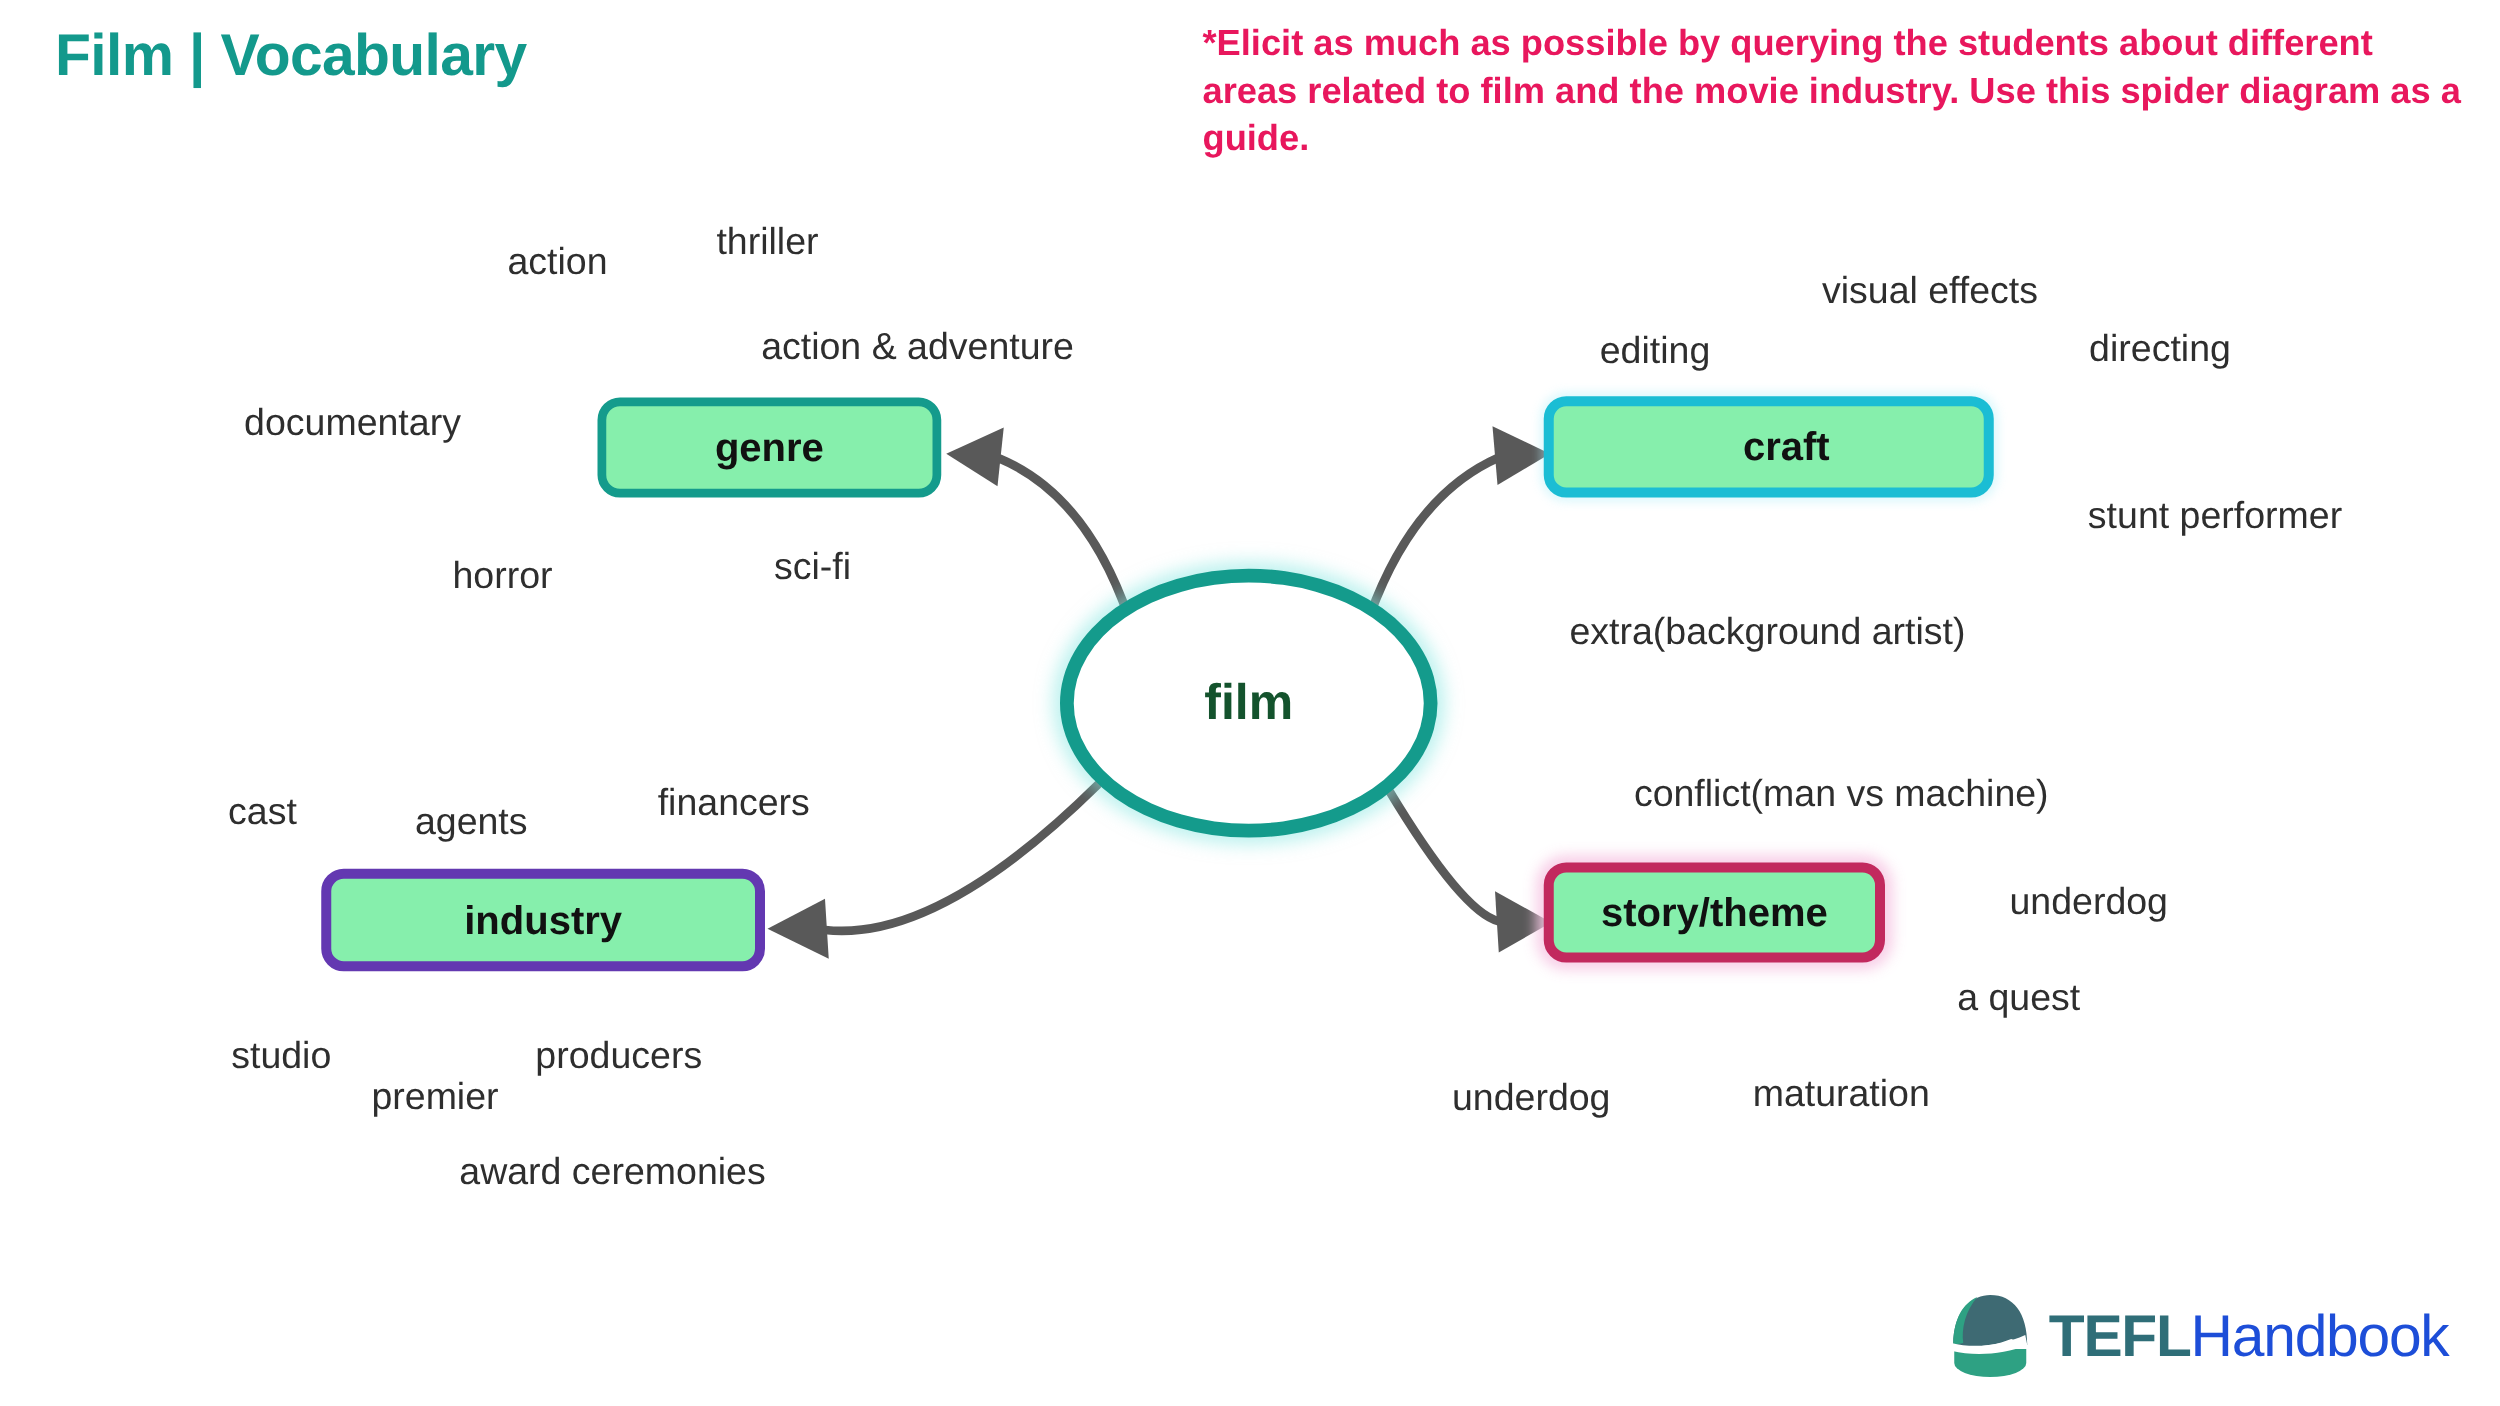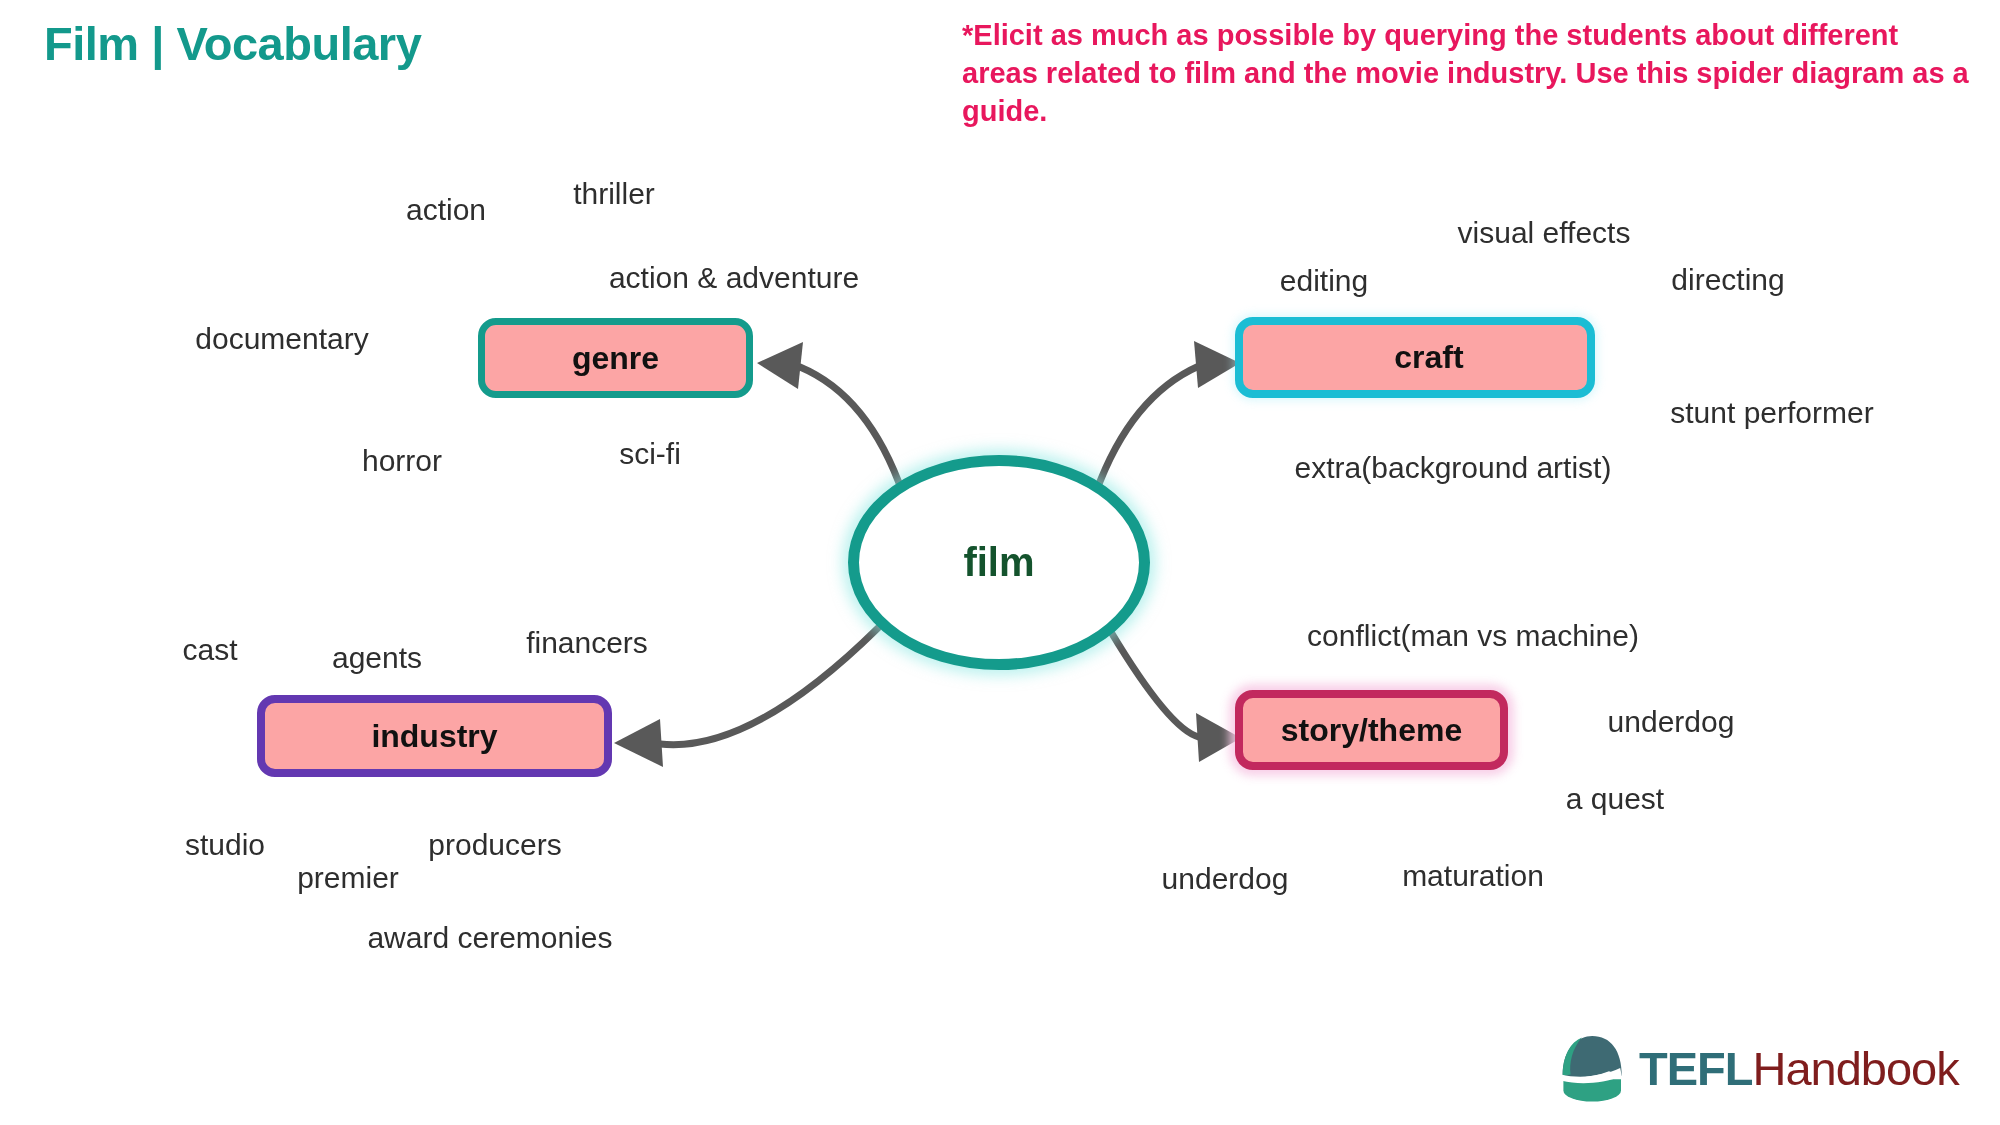--- a/index.html
+++ b/index.html
@@ -17,42 +17,42 @@
   }
   .arrow-layer{position:absolute;left:0;top:0;width:2000px;height:1125px;}
   .center-ellipse{
     position:absolute;left:848px;top:455px;width:302px;height:215px;
     box-sizing:border-box;border:11px solid #149B8C;border-radius:50%;
     background:#fff;display:flex;align-items:center;justify-content:center;
     box-shadow:0 0 14px 6px rgba(136,231,226,0.55);
   }
   .center-label{font-size:40px;font-weight:bold;color:#14532d;}
   .node-box{
-    position:absolute;box-sizing:border-box;background:#fca5a5;
+    position:absolute;box-sizing:border-box;background:#86efac;
     display:flex;align-items:center;justify-content:center;
     border-style:solid;border-width:8px;border-radius:18px;
   }
   .node-label{font-size:32px;font-weight:bold;color:#111;}
   .node-genre{left:478px;top:318px;width:275px;height:80px;border-width:7px;border-color:#149B8C;}
   .node-craft{left:1235px;top:317px;width:360px;height:81px;border-color:#1BBDD4;
     box-shadow:0 0 8px 3px rgba(180,240,248,0.45);}
   .node-industry{left:257px;top:695px;width:355px;height:82px;border-color:#6338B1;}
   .node-story{left:1235px;top:690px;width:273px;height:80px;border-color:#C2295E;
     box-shadow:0 0 10px 6px rgba(247,200,228,0.85);}
   .vocab-word{
     position:absolute;transform:translate(-50%,-50%);white-space:nowrap;
     font-size:30px;color:#2E2E2E;
   }
   .logo{
     position:absolute;left:1553px;top:1026px;display:flex;align-items:center;
   }
   .logo-icon{width:80px;height:84px;margin-right:6px;}
   .logo-text{font-size:47px;letter-spacing:-1px;}
   .logo-tefl{font-weight:bold;color:#2F6E78;}
-  .logo-handbook{font-weight:normal;color:#7f1d1d;}
+  .logo-handbook{font-weight:normal;color:#1d4ed8;}
 </style>
 </head>
 <body>
 
 <div class="stage">
 
   <div class="page-title" style="color: rgb(19, 153, 140);">Film | Vocabulary</div>
 
   <div class="teacher-note" style="color: rgb(232, 23, 93);">*Elicit as much as possible by querying the students about different areas related to film and the movie industry. Use this spider diagram as a guide.</div>
 
@@ -95,21 +95,21 @@
       <span class="vocab-word" style="left: 446px; top: 210px;">action</span>
       <span class="vocab-word" style="left: 614px; top: 194px;">thriller</span>
       <span class="vocab-word" style="left: 734px; top: 278px;">action &amp; adventure</span>
       <span class="vocab-word" style="left: 282px; top: 339px;">documentary</span>
       <span class="vocab-word" style="left: 402px; top: 461px;">horror</span>
       <span class="vocab-word" style="left: 650px; top: 454px;">sci-fi</span>
       <span class="vocab-word" style="left: 1544px; top: 233px;">visual effects</span>
       <span class="vocab-word" style="left: 1324px; top: 281px;">editing</span>
       <span class="vocab-word" style="left: 1728px; top: 280px;">directing</span>
       <span class="vocab-word" style="left: 1772px; top: 413px;">stunt performer</span>
-      <span class="vocab-word" style="left: 1414px; top: 468px; margin-left: 39px;">extra(background artist)</span>
+      <span class="vocab-word" style="left: 1414px; top: 506px;">extra(background artist)</span>
       <span class="vocab-word" style="left: 210px; top: 650px;">cast</span>
       <span class="vocab-word" style="left: 377px; top: 658px;">agents</span>
       <span class="vocab-word" style="left: 587px; top: 643px;">financers</span>
       <span class="vocab-word" style="left: 225px; top: 845px;">studio</span>
       <span class="vocab-word" style="left: 495px; top: 845px;">producers</span>
       <span class="vocab-word" style="left: 348px; top: 878px;">premier</span>
       <span class="vocab-word" style="left: 490px; top: 938px;">award ceremonies</span>
       <span class="vocab-word" style="left: 1473px; top: 636px;">conflict(man vs machine)</span>
       <span class="vocab-word" style="left: 1671px; top: 722px;">underdog</span>
       <span class="vocab-word" style="left: 1615px; top: 799px;">a quest</span>

